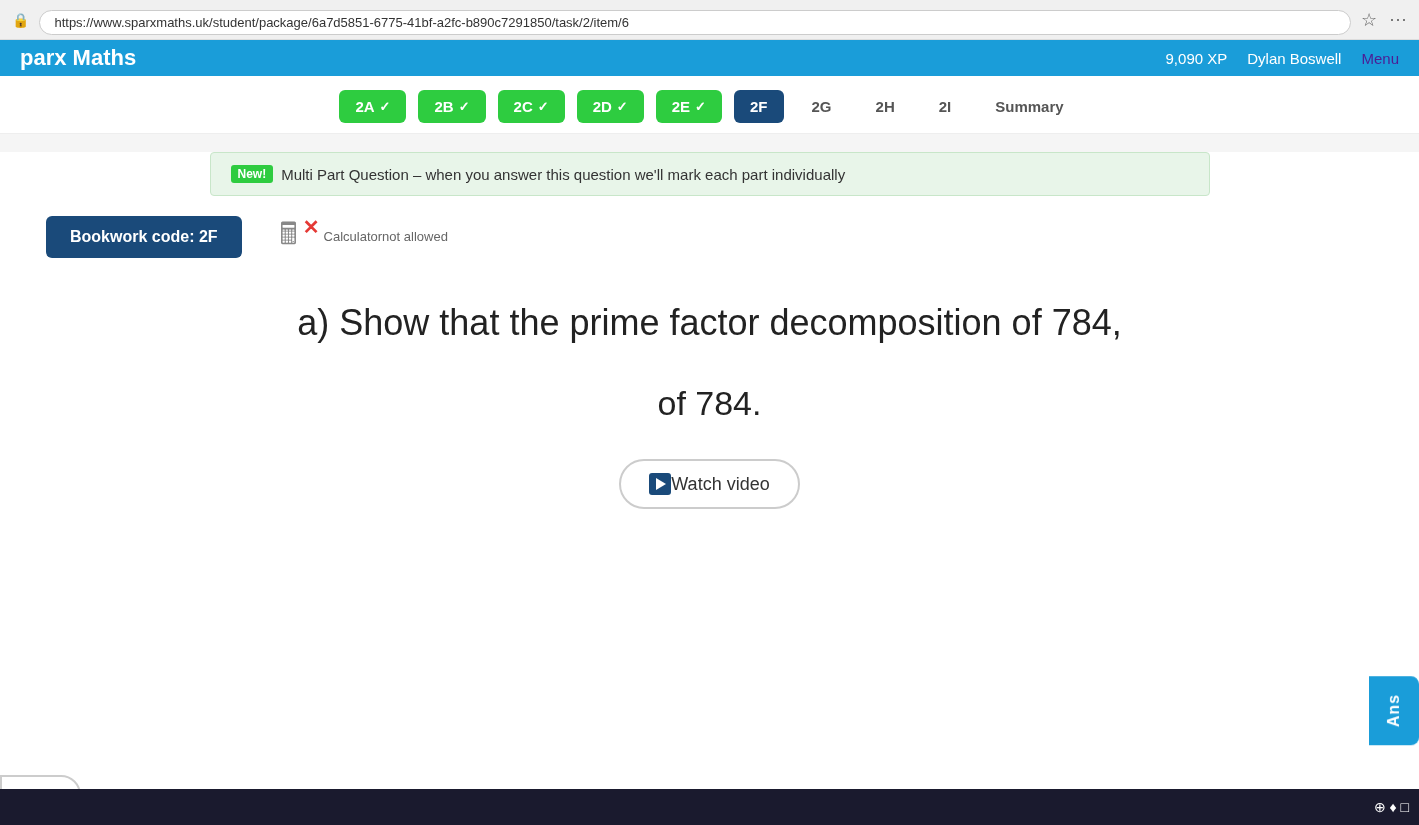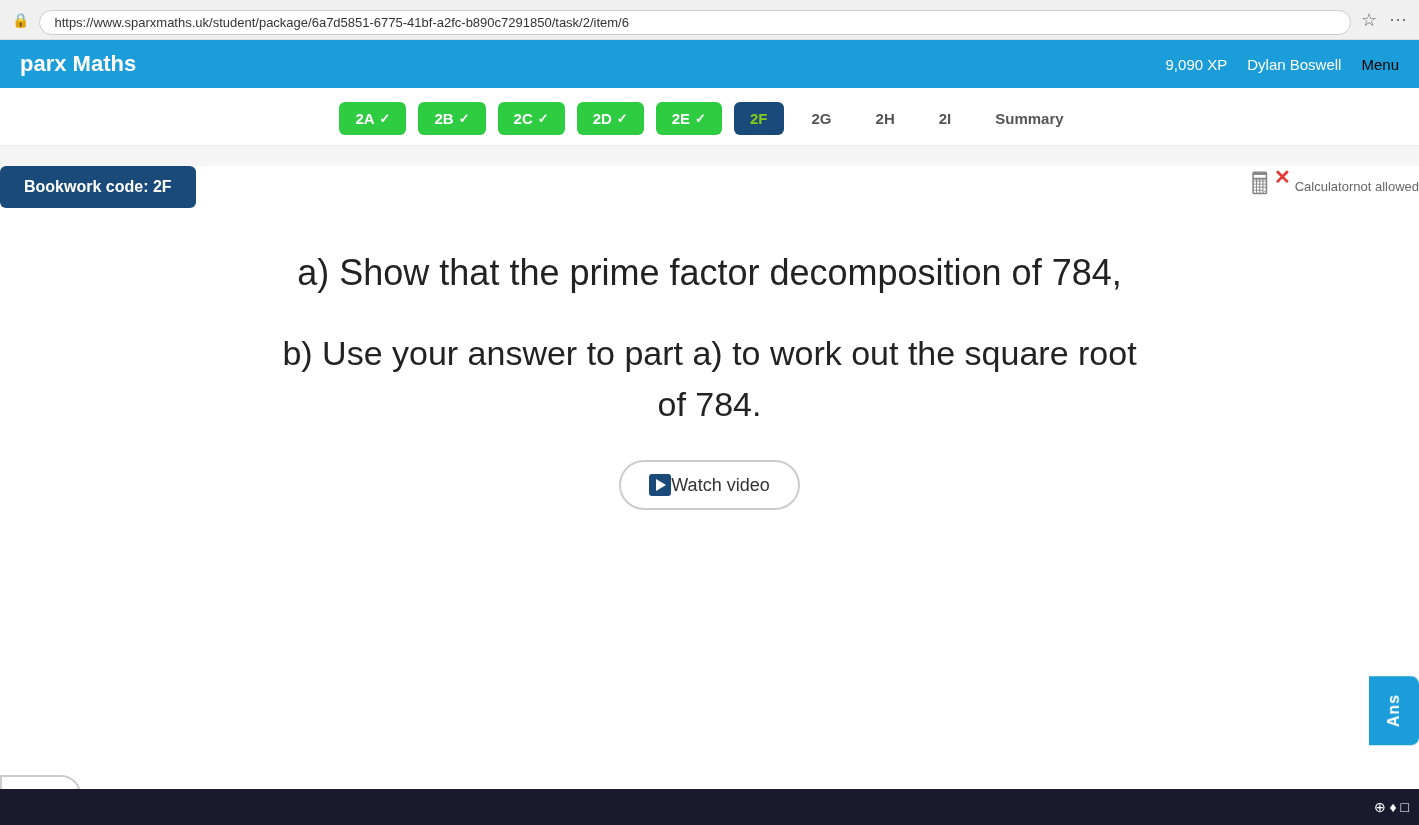--- a/index.html
+++ b/index.html
@@ -39,40 +39,40 @@
     .browser-icons {
       display: flex;
       gap: 12px;
       color: #666;
       font-size: 18px;
     }
 
     
     .header {
       background: #1a9dd9;
-      height: 48px;
+      height: 36px;
       display: flex;
       align-items: center;
       padding: 0 20px;
       justify-content: space-between;
     }
     .header-logo {
       color: white;
       font-size: 22px;
       font-weight: bold;
     }
     .header-right {
       display: flex;
       align-items: center;
       gap: 20px;
       color: white;
       font-size: 15px;
     }
     .menu-btn {
-      color: #000000;
+      color: #4c1d95;
       font-size: 15px;
       cursor: pointer;
     }
 
     
     .tab-nav {
       background: white;
       display: flex;
       align-items: center;
       justify-content: center;
@@ -90,21 +90,21 @@
       align-items: center;
       gap: 5px;
       color: #333;
     }
     .tab-item.completed {
       background: #2ecc40;
       color: white;
     }
     .tab-item.active {
       background: #1a4a7a;
-      color: #84cc16;
+      color: #ffffff;
     }
     .tab-item.inactive {
       color: #555;
       background: transparent;
     }
     .checkmark {
       font-size: 13px;
     }
 
     
@@ -135,23 +135,24 @@
       padding: 2px 7px;
       border-radius: 3px;
       font-size: 12px;
       font-weight: bold;
     }
 
     
     .bookwork-row {
       display: flex;
       align-items: center;
-      justify-content: space-between;
-      gap: 20px;
+      justify-content: flex-start;
+      gap: 38px;
       margin: 20px 0 30px 0;
+      padding-left: 46px;
     }
     .bookwork-code-btn {
       background: #1a4a7a;
       color: white;
       padding: 12px 24px;
       border-radius: 6px;
       font-size: 16px;
       font-weight: bold;
       border: none;
       cursor: pointer;
@@ -353,40 +354,43 @@
   <div class="tab-item inactive">
     <span>2I</span>
   </div>
   <div class="tab-item inactive">
     <span>Summary</span>
   </div>
 </div>
 
 <div class="main-content">
 
+  <div class="multi-part-banner">
+    <span class="new-badge">New!</span>
+    <span>Multi Part Question – when you answer this question we'll mark each part individually</span>
+  </div>
 
   <div class="bookwork-row">
     <button class="bookwork-code-btn">Bookwork code: 2F</button>
     <div class="calculator-info">
       <div class="calc-icon-wrap">
         <span class="calc-icon">🖩</span>
         <span class="calc-cross">✕</span>
       </div>
       <div class="calc-label">
         <span>Calculator</span>
         <span>not allowed</span>
       </div>
     </div>
   </div>
 
   <div class="question-area">
     <div class="question-line">a) Show that the prime factor decomposition of 784,</div>
 
     <div class="question-part-b">
-      <div>b) Use your answer to part a) to work out the square root</div>
       <div>of 784.</div>
     </div>
 
     
     <button class="watch-video-btn">
       <span class="video-icon">
         <div class="video-play"></div>
       </span>
       <span>Watch video</span>
     </button>

